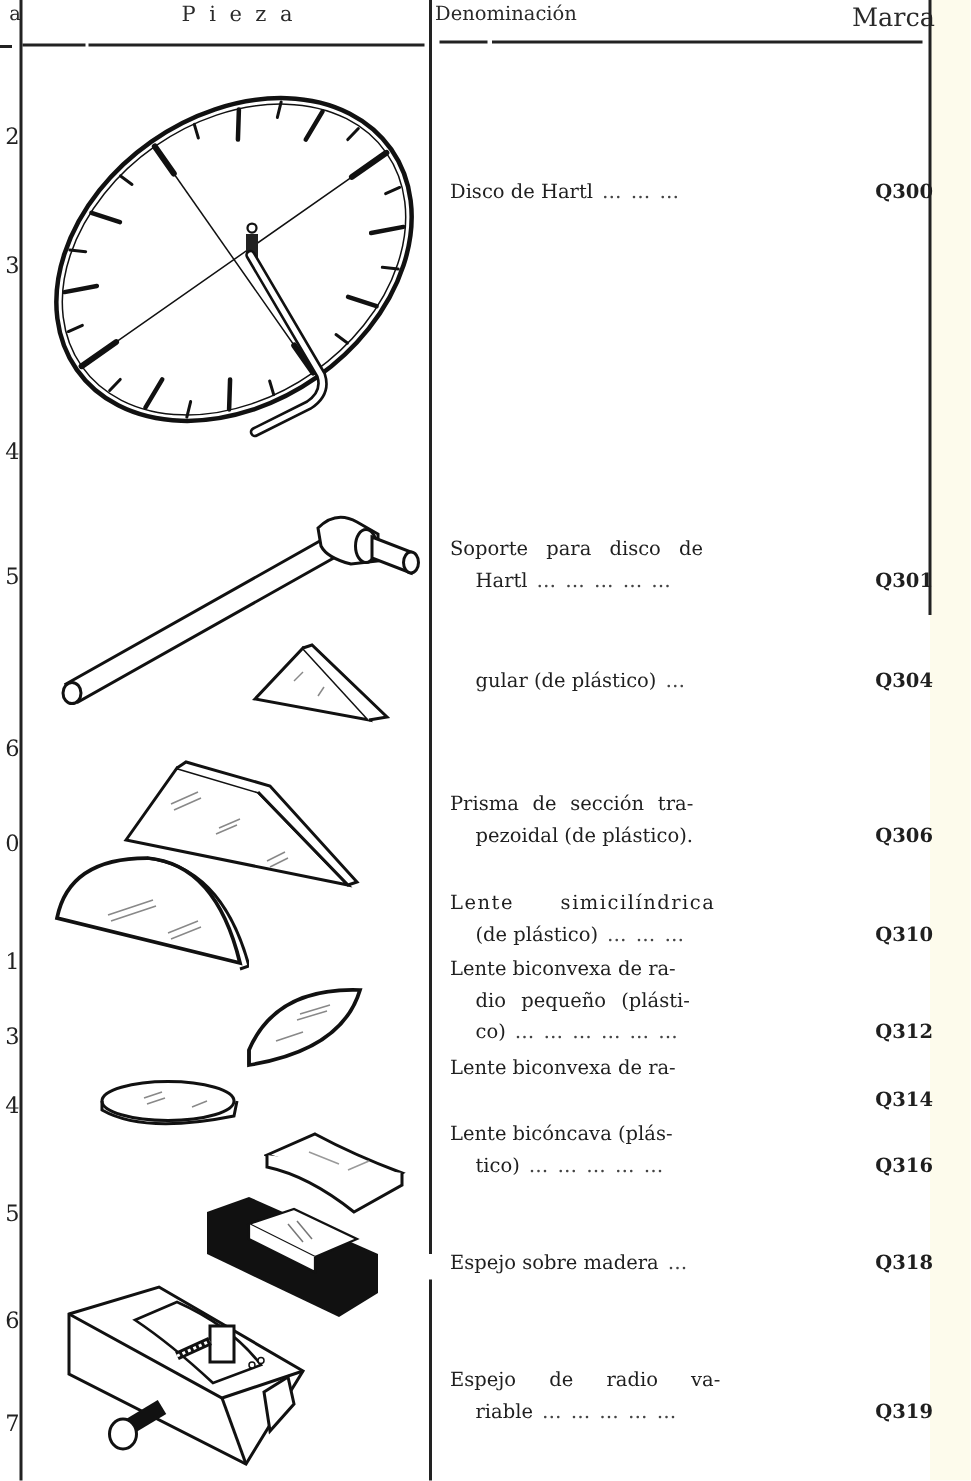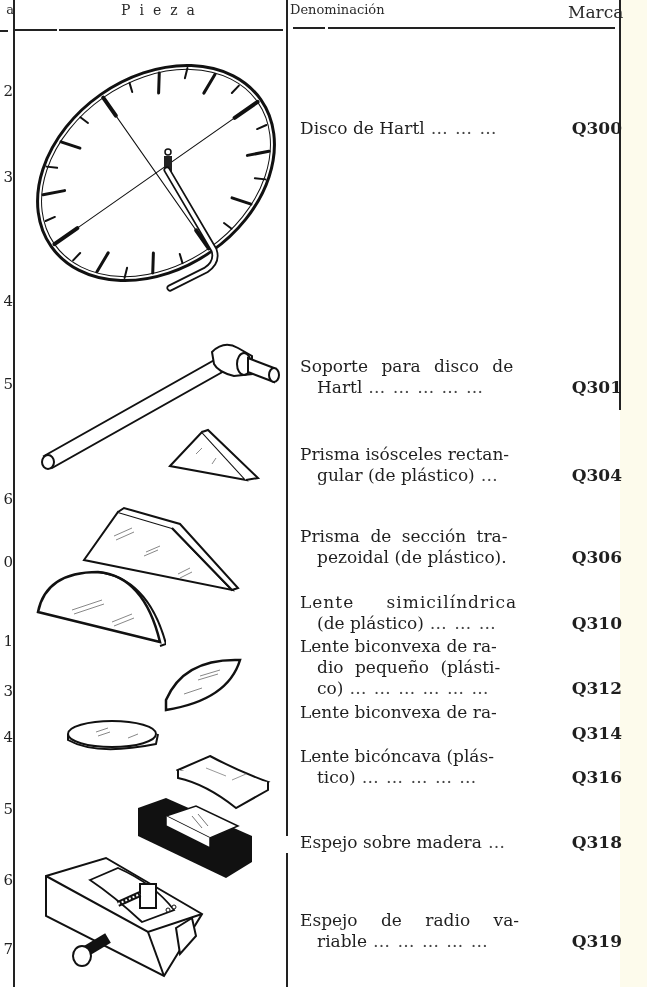--- a/index.html
+++ b/index.html
@@ -11,21 +11,21 @@
     }
     .cream { position: absolute; left: 620px; top: 0; width: 27px; height: 987px; background: #fdfbec; }
     .vline { position: absolute; background: #222; }
     .hline { position: absolute; background: #222; height: 2px; }
     .hdr { position: absolute; top: 2px; font-size: 13px; color: #2a2a2a; }
     .hdr-pieza { left: 40px; width: 245px; text-align: center; letter-spacing: 9px; font-size: 14px; }
     .hdr-denom { left: 290px; width: 250px; font-size: 13px; }
     .hdr-marca { left: 568px; width: 50px; text-align: right; font-size: 17px; }
     .hdr-a { left: 0px; width: 14px; text-align: right; font-size: 13px; }
     .margin-num { position: absolute; left: 0; width: 13px; text-align: right; font-size: 15px; color: #222; }
-    .entry { position: absolute; left: 300px; width: 322px; font-size: 17px; line-height: 21px; color: #1f1f1f; }
+    .entry { position: absolute; left: 300px; width: 322px; font-size: 13px; line-height: 21px; color: #1f1f1f; }
     .entry .line { display: flex; white-space: nowrap; }
     .entry .line.indent { padding-left: 17px; }
     .entry .txt { flex: 0 0 auto; }
     .entry .code { margin-left: auto; font-weight: bold; text-align: center; }
     .entry .dots { flex: 1 1 auto; letter-spacing: 1px; color: #444; padding-left: 6px; }
     .illus { position: absolute; }
     svg { display: block; }
   </style>
 </head>
 <body>
@@ -74,23 +74,20 @@
       <span class="txt" style="word-spacing:8px">Soporte para disco de</span>
     </div>
   <div class="line indent">
     <span class="txt">Hartl</span>
     <span class="dots">… … … … …</span>
     <span class="code">Q301</span>
   </div>
 </div>
 
 <div class="entry" style="top:444px">
-  <div class="line">
-      <span class="txt">Prisma isósceles rectan-</span>
-    </div>
   <div class="line indent">
     <span class="txt">gular (de plástico)</span>
     <span class="dots">…</span>
     <span class="code">Q304</span>
   </div>
 </div>
 
 <div class="entry" style="top:526px">
   <div class="line">
       <span class="txt" style="word-spacing:5px">Prisma de sección tra-</span>

